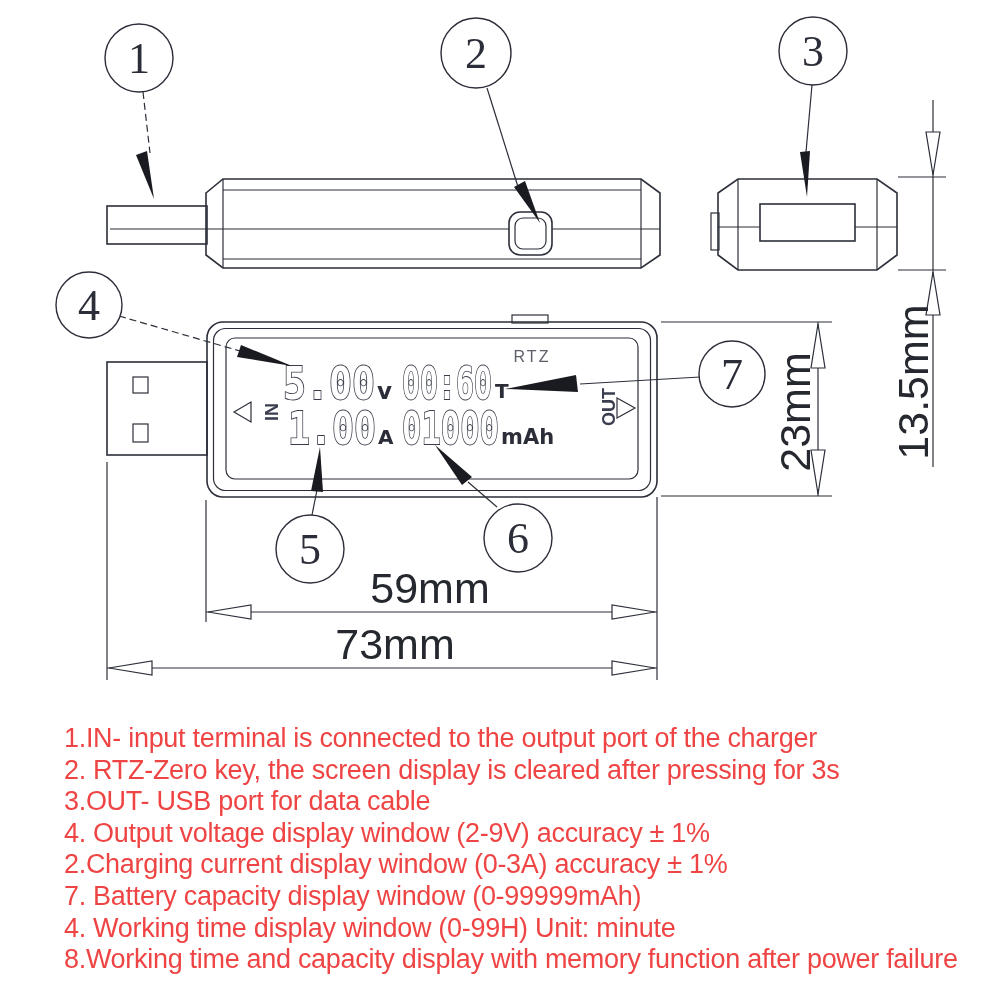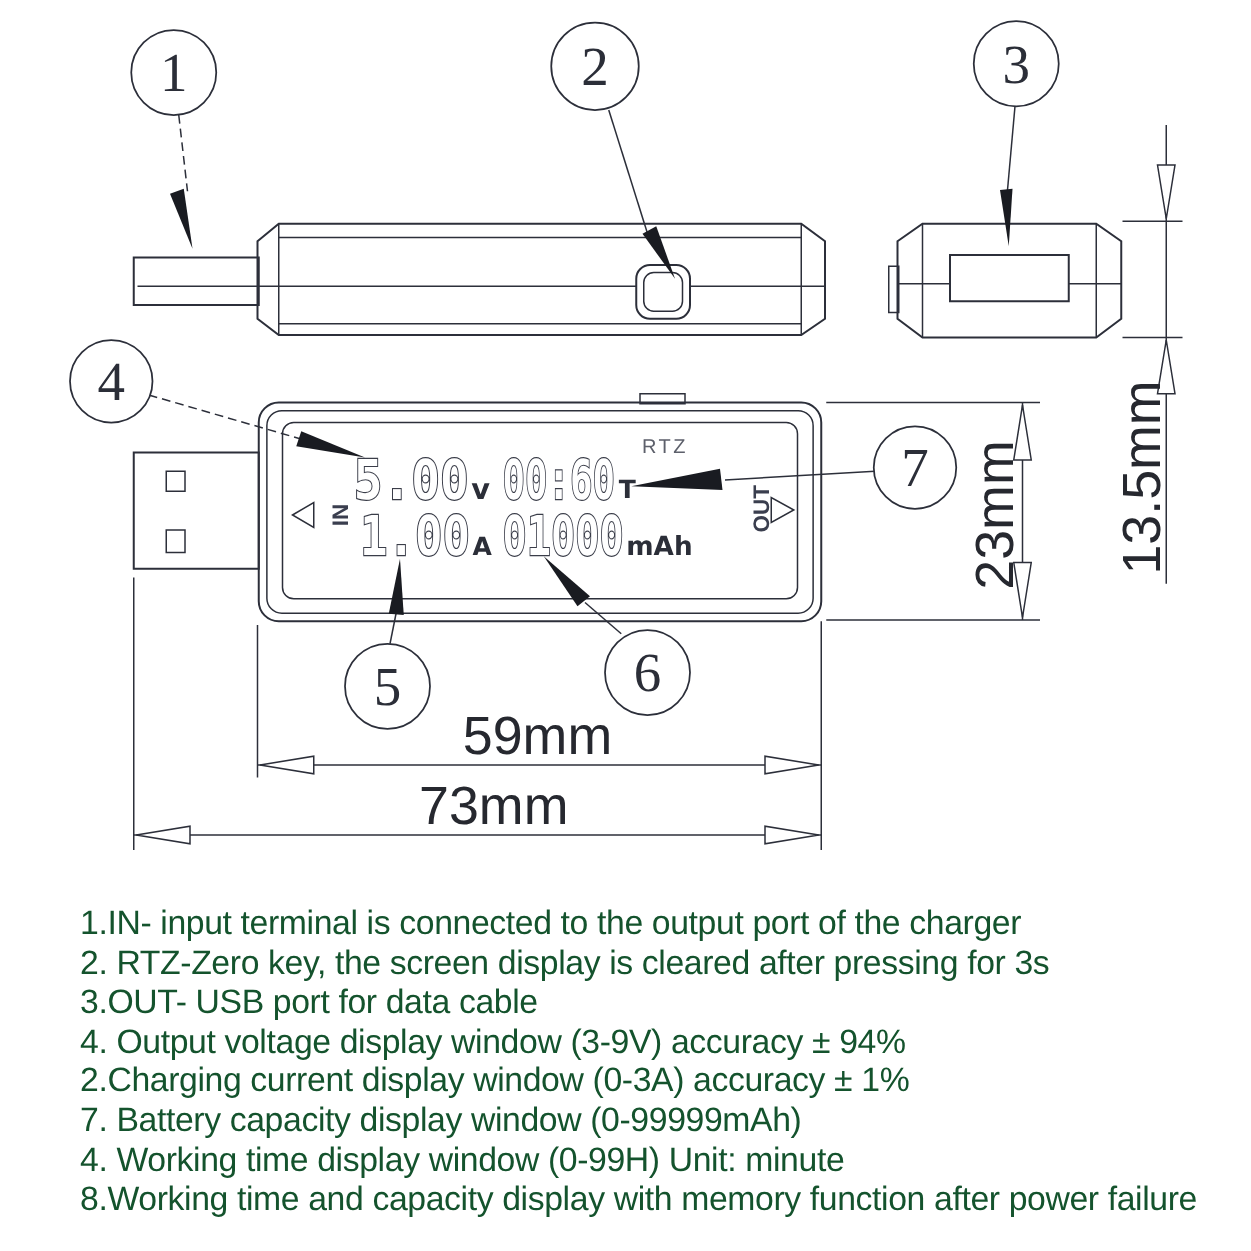--- a/index.html
+++ b/index.html
@@ -18,21 +18,21 @@
   .solid-arrow{fill:#191b21;stroke:none;}
   .dim-arrow{fill:#ffffff;stroke:#2c2f3a;stroke-width:1.2;}
   .dim-text{font-family:"Liberation Sans", sans-serif;font-size:43px;fill:#26282f;text-anchor:middle;}
   .lcd-big{font-family:"DejaVu Sans Mono", monospace;font-weight:bold;font-size:44px;
            fill:#ffffff;stroke:#3a3d49;stroke-width:1.8;paint-order:stroke;}
   .lcd-unit{font-family:"DejaVu Sans", sans-serif;font-weight:bold;fill:#2b2e38;stroke:none;}
   .inout{font-family:"Liberation Sans", sans-serif;font-weight:bold;font-size:18px;fill:#3a3e4e;text-anchor:middle;}
   .rtz{font-family:"Liberation Sans", sans-serif;font-size:16px;fill:#5d606b;letter-spacing:2px;text-anchor:middle;}
   #notes{
     position:absolute;left:64px;top:723px;width:930px;
-    font-size:27px;line-height:31.6px;letter-spacing:-0.3px;color:#14532d;
+    font-size:27px;line-height:31.6px;letter-spacing:-0.3px;color:#ef4444;
   }
   .note-line{white-space:nowrap;}
 </style>
 </head>
 <body>
 
 <div id="stage">
 
   <svg id="drawing" width="1001" height="1001" viewBox="0 0 1001 1001">
 
@@ -164,20 +164,20 @@
       <polygon class="solid-arrow" points="505,389 576,375 578,392"></polygon>
       <circle class="callout-circle" cx="732" cy="374" r="33"></circle>
       <text class="callout-num" x="732" y="389">7</text>
     </g>
   </svg>
 
   <div id="notes">
     <div class="note-line">1.IN- input terminal is connected to the output port of the charger</div>
     <div class="note-line">2. RTZ-Zero key, the screen display is cleared after pressing for 3s</div>
     <div class="note-line">3.OUT- USB port for data cable</div>
-    <div class="note-line">4. Output voltage display window (3-9V) accuracy ± 94%</div>
+    <div class="note-line">4. Output voltage display window (2-9V) accuracy ± 1%</div>
     <div class="note-line">2.Charging current display window (0-3A) accuracy ± 1%</div>
     <div class="note-line">7. Battery capacity display window (0-99999mAh)</div>
     <div class="note-line">4. Working time display window (0-99H) Unit: minute</div>
     <div class="note-line">8.Working time and capacity display with memory function after power failure</div>
   </div>
 
 </div>
 
 </body></html>

